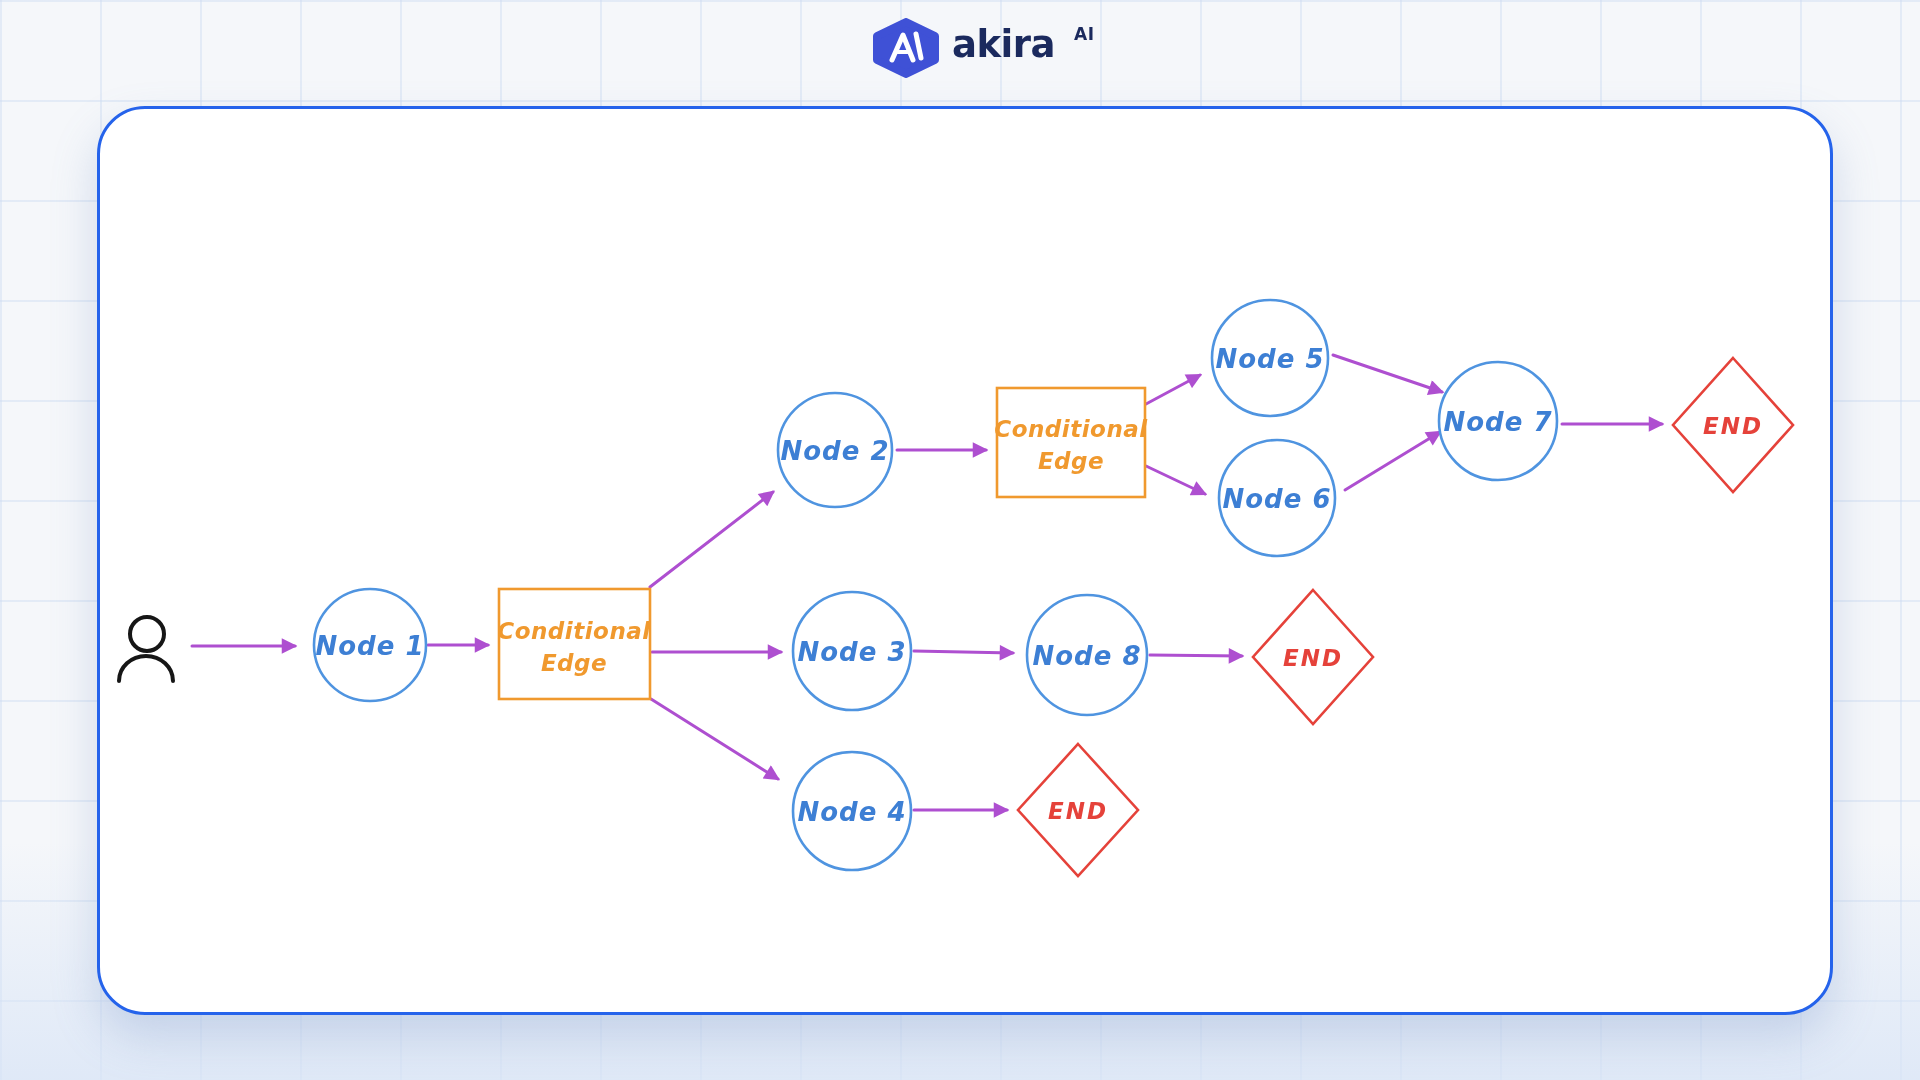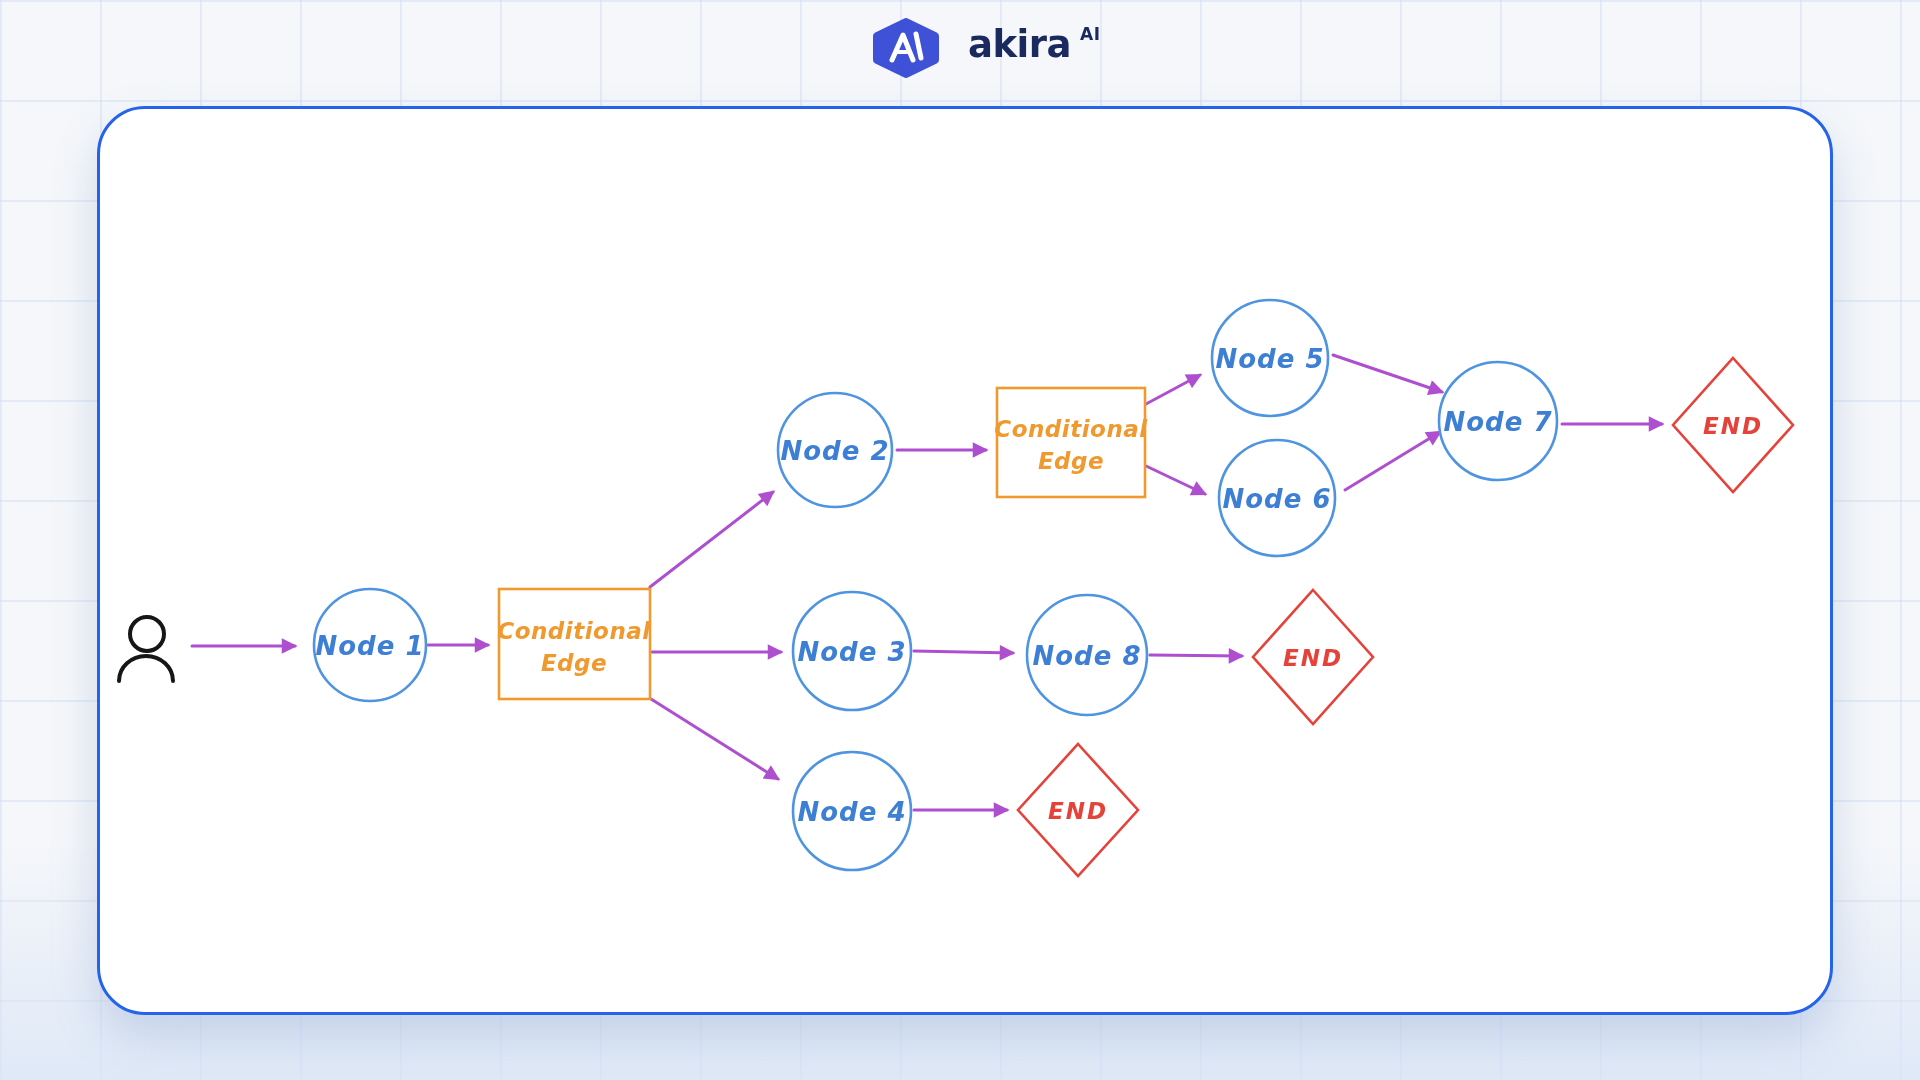--- a/index.html
+++ b/index.html
@@ -12,32 +12,32 @@
       linear-gradient(180deg, rgba(245,247,250,0) 78%, rgba(216,228,246,0.75) 100%),
       linear-gradient(rgba(204,219,242,0.45) 2px, transparent 2px),
       linear-gradient(90deg, rgba(204,219,242,0.45) 2px, transparent 2px);
     background-size: 100% 100%, 100px 100px, 100px 100px;
   }
 
   
   .brand {
     position: absolute;
     left: 872px; top: 18px;
-    display: flex; align-items: flex-start; gap: 28px;
+    display: flex; align-items: flex-start; gap: 12px;
     height: 64px;
   }
   .brand-mark { width: 68px; height: 60px; }
   .brand-text { display: flex; align-items: flex-start; padding-top: 8px; }
   .brand-name {
     font-size: 37px; font-weight: 800; color: #1b2a5e;
     letter-spacing: -0.5px; line-height: 1;
   }
   .brand-sup {
     font-size: 17px; font-weight: 800; color: #1b2a5e;
-    margin-left: 9px; margin-top: -2px; letter-spacing: 0.5px;
+    margin-left: 19px; margin-top: -2px; letter-spacing: 0.5px;
   }
 
   
   .canvas-card {
     position: absolute;
     left: 97px; top: 106px;
     width: 1736px; height: 909px;
     background: #ffffff;
     border: 3px solid #2563eb;
     border-radius: 48px;

